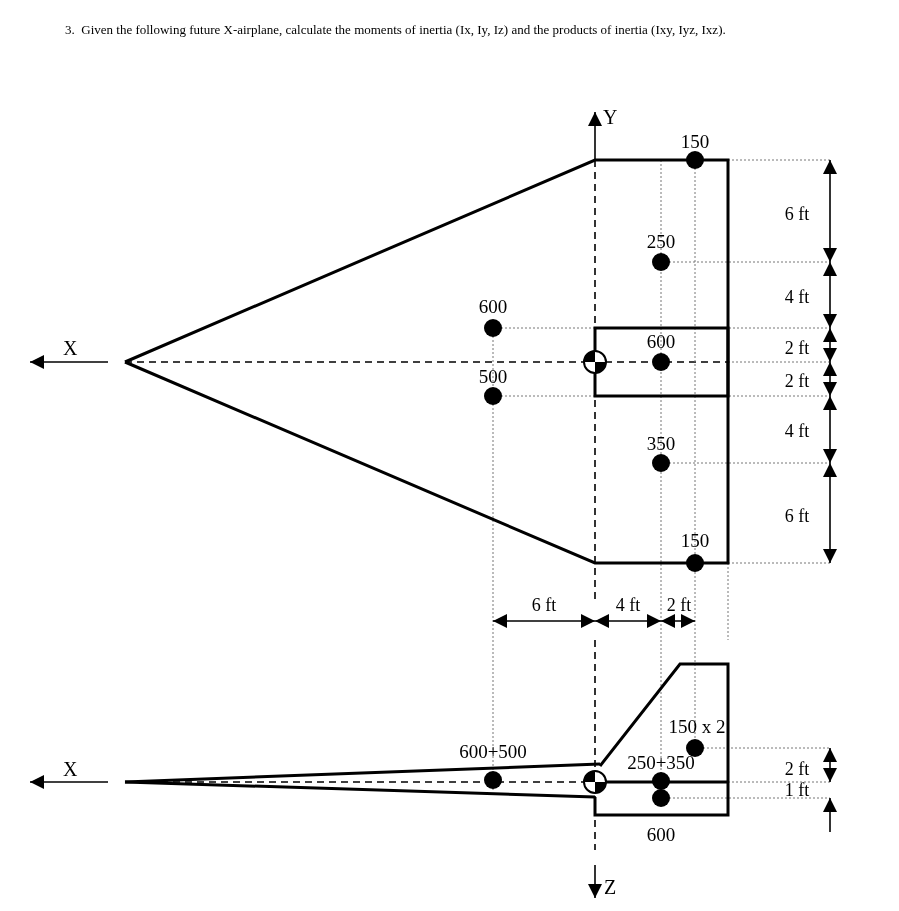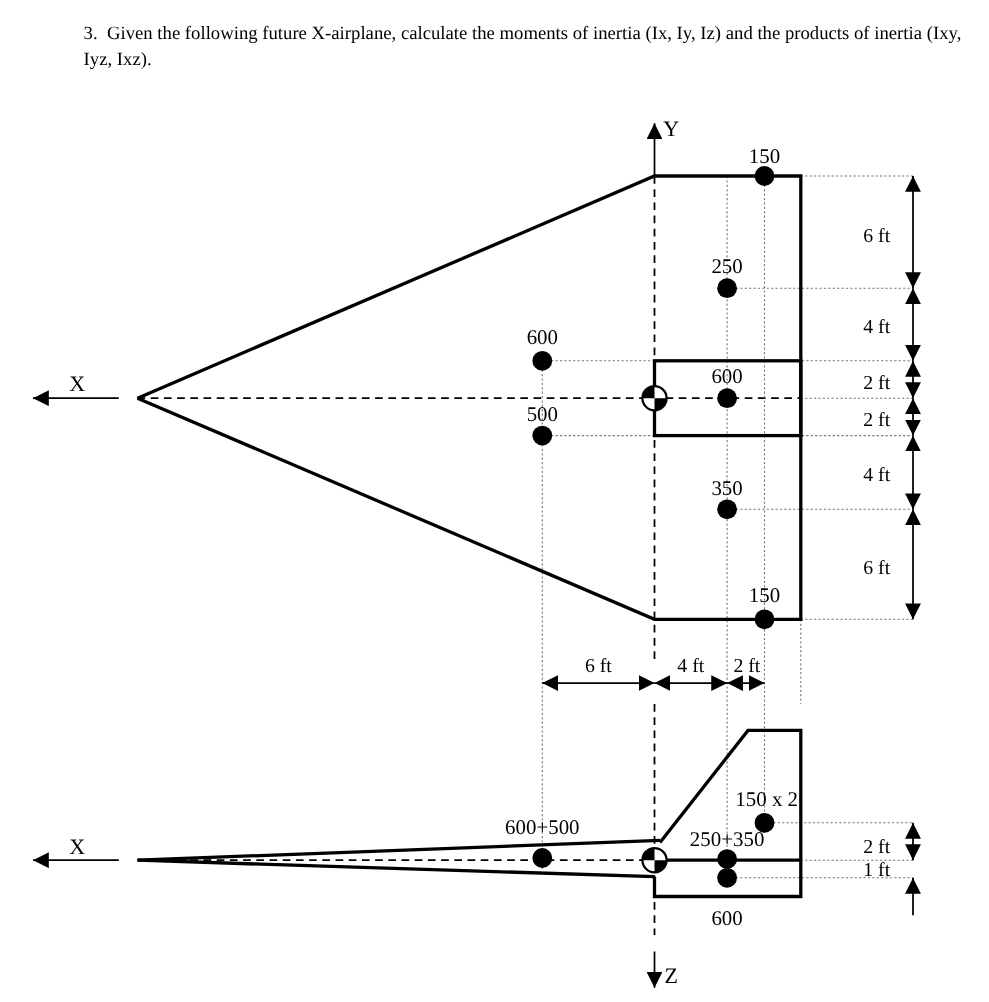--- a/index.html
+++ b/index.html
@@ -1,19 +1,19 @@
 <!DOCTYPE html>
 <html><head>
   <meta charset="utf-8">
   <style>
     html, body { margin: 0; padding: 0; background: #ffffff; }
     body { width: 899px; height: 911px; position: relative; overflow: hidden;
            font-family: "Liberation Serif", "DejaVu Serif", serif; color: #000; }
-    .problem { position: absolute; left: 76px; top: 18px; width: 810px;
-               font-size: 17px; line-height: 24px; }
+    .problem { position: absolute; left: 65px; top: 18px; width: 810px;
+               font-size: 13px; line-height: 24px; }
     svg { position: absolute; left: 0; top: 0; }
     svg text { font-family: "Liberation Serif", "DejaVu Serif", serif; fill: #000; }
     .lbl { font-size: 19px; }
     .dim { font-size: 18px; }
     .axis { font-size: 20px; }
     .outline { stroke: #000; stroke-width: 3; fill: none; }
     .dash { stroke: #000; stroke-width: 1.6; stroke-dasharray: 7 5; fill: none; }
     .dot { stroke: #777; stroke-width: 1; stroke-dasharray: 2 2; fill: none; }
     .thin { stroke: #000; stroke-width: 1.6; fill: none; }
   </style>

